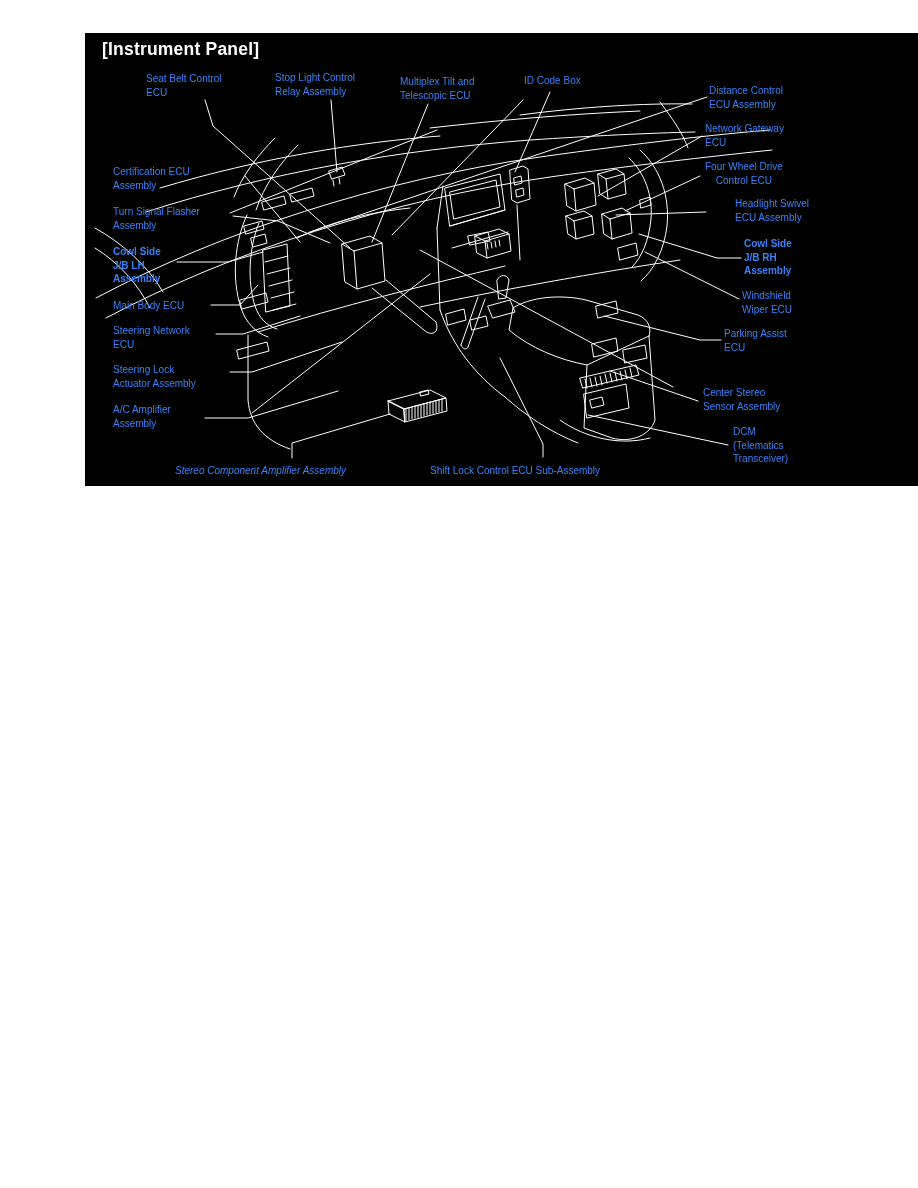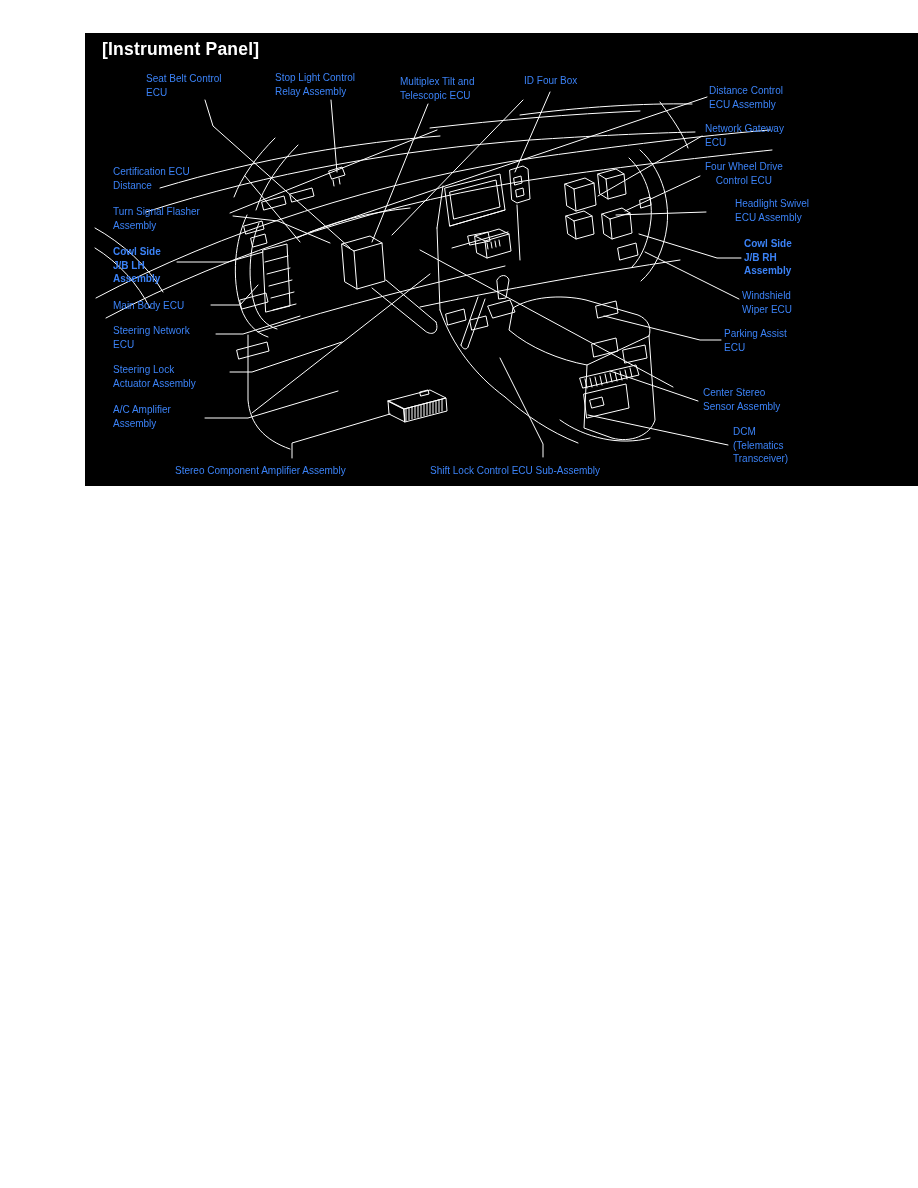--- a/index.html
+++ b/index.html
@@ -36,21 +36,21 @@
   .l-park{left:639px;top:294px;}
   .l-airbag{left:618px;top:353px;}
   .l-dcm{left:648px;top:392px;}
   .l-cert{left:28px;top:132px;}
   .l-turn{left:28px;top:172px;}
   .l-cowllh{left:28px;top:212px;}
   .l-mainbody{left:28px;top:266px;}
   .l-steerctl{left:28px;top:291px;}
   .l-steerlock{left:28px;top:330px;}
   .l-acamp{left:28px;top:370px;}
-  .l-stereo{left:90px;top:431px;}
+  .l-stereo{left:90px;top:431px;font-style:italic;}
   .l-shift{left:345px;top:431px;}
 </style>
 </head>
 <body>
 
 <div class="panel">
 
   <svg class="art" width="748" height="453" viewBox="85 33 748 453" fill="none" stroke="#ffffff" stroke-width="1" stroke-linecap="round" stroke-linejoin="round">
 
     <g>
@@ -174,21 +174,21 @@
   </svg>
 
   <div class="title">[Instrument Panel]</div>
 
   <div class="lbl l-seat">Seat Belt Control
 ECU</div>
   <div class="lbl l-stop">Stop Light Control
 Relay Assembly</div>
   <div class="lbl l-multi">Multiplex Tilt and
 Telescopic ECU</div>
-  <div class="lbl l-idcode">ID Four Box</div>
+  <div class="lbl l-idcode">ID Code Box</div>
   <div class="lbl l-dist">Distance Control
 ECU Assembly</div>
   <div class="lbl l-net">Network Gateway
 ECU</div>
   <div class="lbl l-4wd">Four Wheel Drive
 Control ECU</div>
   <div class="lbl l-head">Headlight Swivel
 ECU Assembly</div>
   <div class="lbl l-cowlrh bold">Cowl Side
 J/B RH
@@ -196,21 +196,21 @@
   <div class="lbl l-wiper">Windshield
 Wiper ECU</div>
   <div class="lbl l-park">Parking Assist
 ECU</div>
   <div class="lbl l-airbag">Center Stereo
 Sensor Assembly</div>
   <div class="lbl l-dcm">DCM
 (Telematics
 Transceiver)</div>
   <div class="lbl l-cert">Certification ECU
-Distance</div>
+Assembly</div>
   <div class="lbl l-turn">Turn Signal Flasher
 Assembly</div>
   <div class="lbl l-cowllh bold">Cowl Side
 J/B LH
 Assembly</div>
   <div class="lbl l-mainbody">Main Body ECU</div>
   <div class="lbl l-steerctl">Steering Network
 ECU</div>
   <div class="lbl l-steerlock">Steering Lock
 Actuator Assembly</div>

